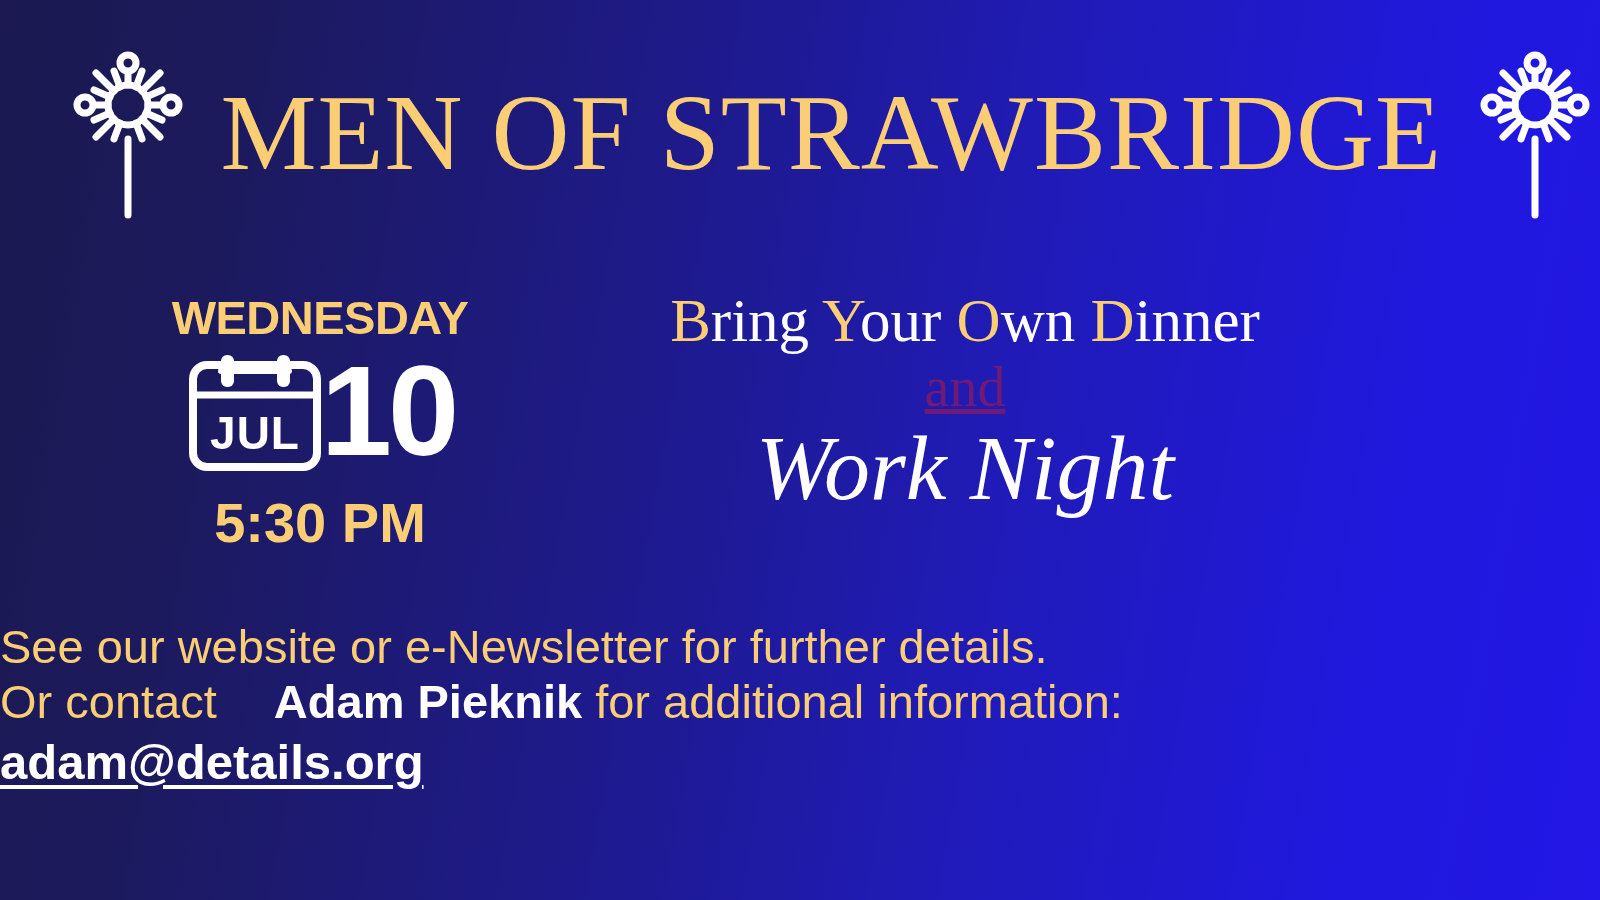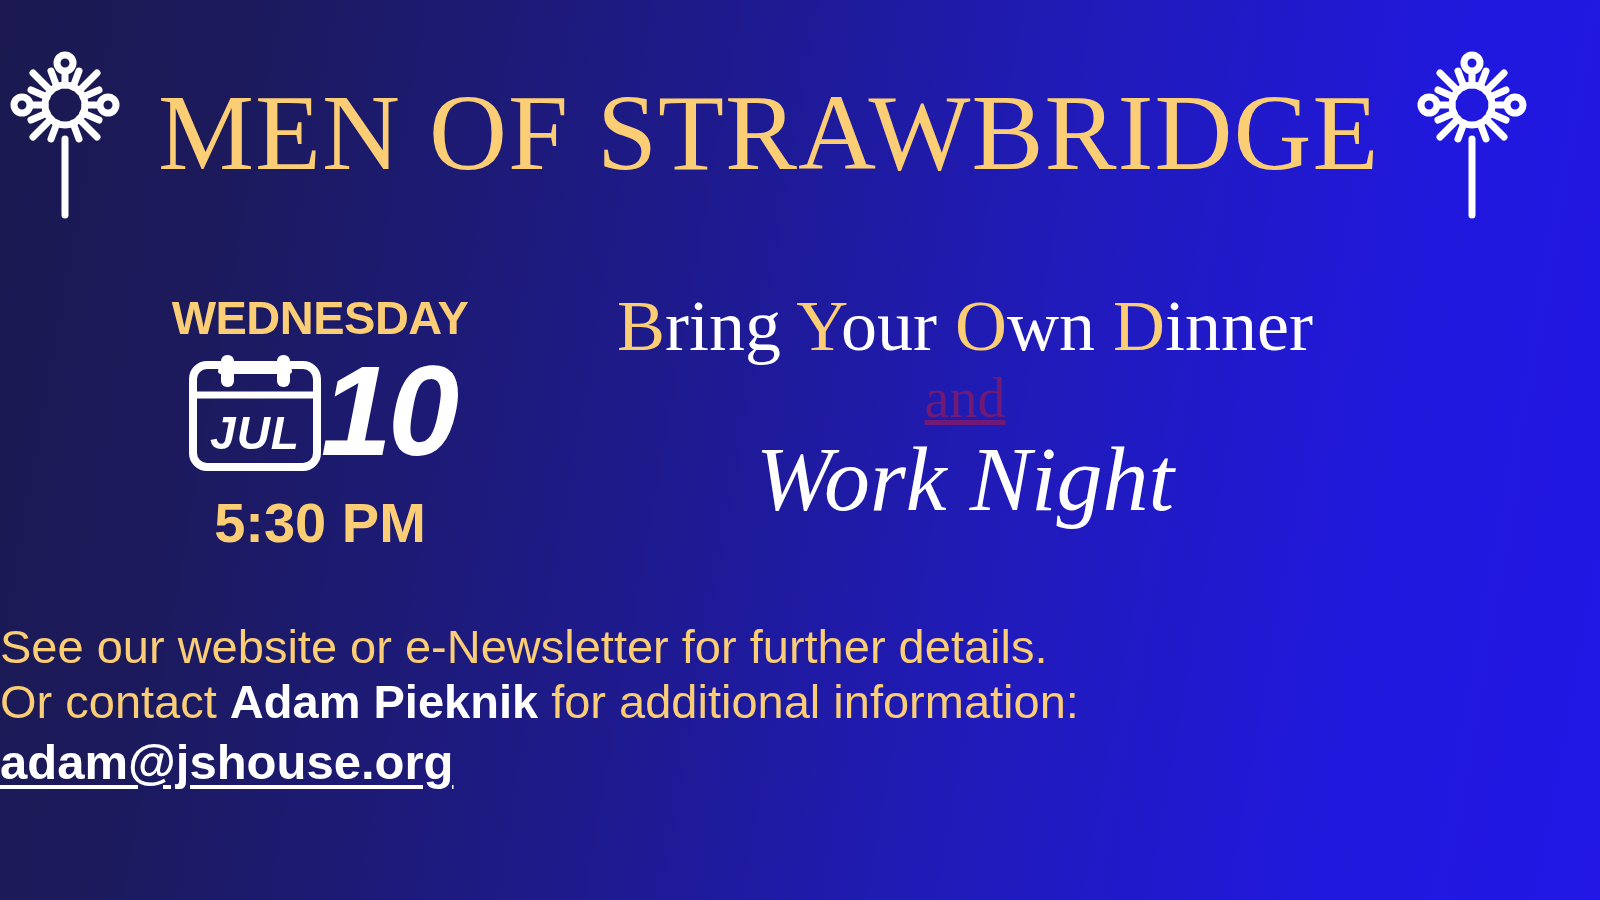--- a/index.html
+++ b/index.html
@@ -32,21 +32,21 @@
 
   
   .header-row {
     position: absolute;
     top: 40px;
     left: 0;
     width: 1600px;
     height: 185px;
     display: flex;
     align-items: center;
-    justify-content: flex-start;
+    justify-content: flex-end;
     gap: 10px;
   }
 
   .sparkler {
     width: 130px;
     height: 180px;
     flex: 0 0 auto;
   }
 
   .org-title {
@@ -87,21 +87,20 @@
     color: #fbcd74;
     letter-spacing: -0.5px;
     line-height: 1;
   }
 
   .date-mid {
     display: flex;
     align-items: center;
     justify-content: flex-end;
     margin-top: 6px;
-    font-style: italic;
   }
 
   .cal-icon { width: 140px; height: 128px; flex: 0 0 auto; }
 
   .day-number {
     font-size: 128px;
     font-weight: bold;
     color: #ffffff;
     line-height: 0.94;
     letter-spacing: -4px;
@@ -120,21 +119,21 @@
   
   .headline-block {
     flex: 0 0 auto;
     width: 960px;
     text-align: center;
     padding-top: 8px;
     font-family: "Liberation Serif", "DejaVu Serif", serif;
   }
 
   .headline-line1 {
-    font-size: 72px;
+    font-size: 61px;
     line-height: 1.02;
     color: #ffffff;
     white-space: nowrap;
   }
 
   .headline-and {
     font-size: 56px;
     line-height: 1.25;
     color: #701a75;
     text-decoration: underline;
@@ -162,20 +161,21 @@
 
   .footer-line {
     font-size: 47px;
     color: #fbcd74;
     white-space: nowrap;
   }
 
   .footer-name {
     color: #ffffff;
     font-weight: bold;
+    margin-left: 44px;
   }
 
   .footer-email {
     display: inline-block;
     font-size: 49px;
     font-weight: bold;
     color: #ffffff;
     text-decoration: underline;
     text-decoration-thickness: 4px;
     text-underline-offset: 6px;
@@ -273,16 +273,16 @@
     </div>
   </div>
 
   <div class="footer">
     <div class="footer-line">See our website or e-Newsletter for further details.</div>
 
     <div class="footer-line">
       <span>Or contact </span><span class="footer-name">Adam Pieknik</span><span> for additional information:</span>
     </div>
 
-    <a class="footer-email" href="#">adam@jshouse.org</a>
+    <a class="footer-email" href="#">adam@details.org</a>
   </div>
 
 </div>
 
 </body></html>

